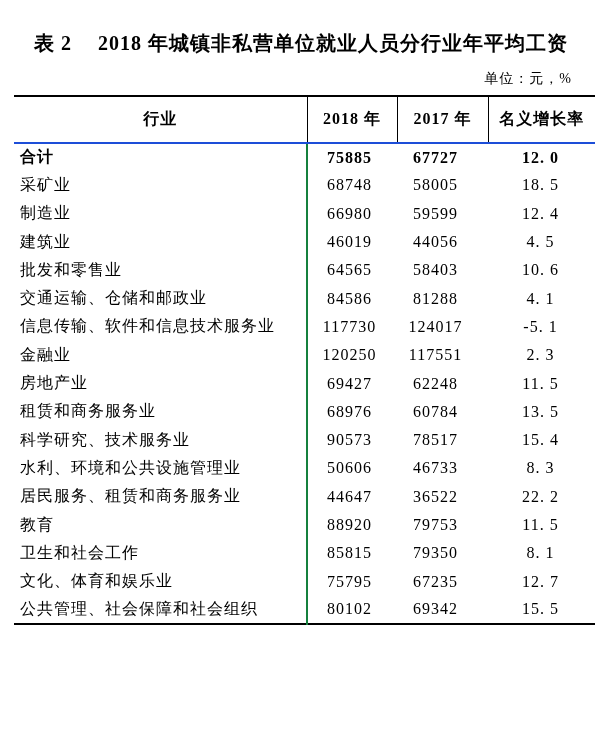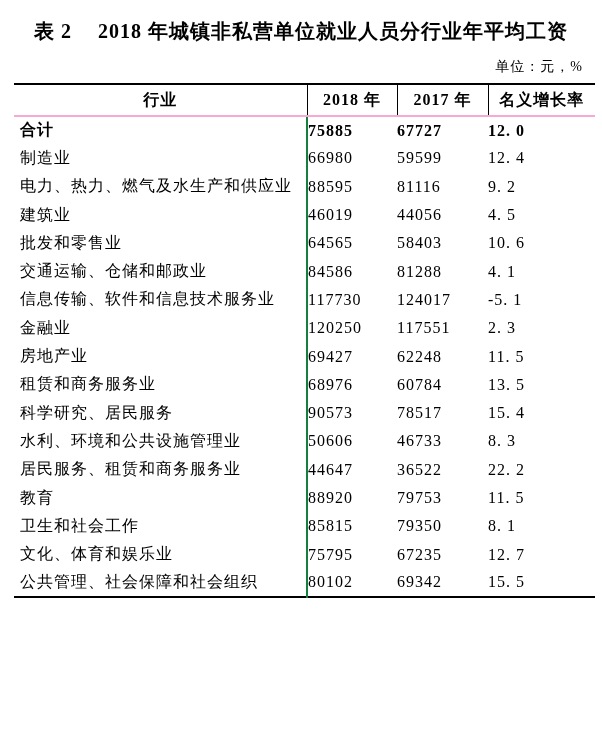--- a/index.html
+++ b/index.html
@@ -8,75 +8,75 @@
     width: 602px;
     height: 730px;
     background: #ffffff;
     color: #000000;
     font-family: "Liberation Serif", "DejaVu Serif", serif;
     overflow: hidden;
   }
   .page { width: 602px; height: 730px; position: relative; }
 
   .title-row {
-    padding-top: 18px;
+    padding-top: 30px;
     text-align: center;
     font-size: 20px;
     font-weight: bold;
     letter-spacing: 1px;
     white-space: nowrap;
   }
   .table-label { margin-right: 26px; }
 
   .unit-note {
     margin-top: 13px;
-    padding-right: 19px;
+    padding-right: 30px;
     text-align: right;
     font-size: 14px;
     letter-spacing: 1px;
   }
 
   table.stats {
     border-collapse: collapse;
     table-layout: fixed;
     width: 581px;
     margin: 7px 0 0 14px;
     border-top: 2px solid #000;
     border-bottom: 2px solid #000;
   }
   col.c0 { width: 293px; }
   col.c1 { width: 90px; }
   col.c2 { width: 91px; }
   col.c3 { width: 107px; }
 
   thead th {
-    height: 32px;
+    height: 47px;
     padding: 0;
     font-size: 16px;
     font-weight: bold;
     letter-spacing: 1px;
     text-align: center;
     vertical-align: middle;
-    border-bottom: 2px solid #f9a8d4;
+    border-bottom: 2px solid #1d4ed8;
   }
   thead th:not(:last-child) { border-right: 1px solid #000; }
 
   tbody td {
     height: 28.3px;
     padding: 0;
     font-size: 16px;
     vertical-align: middle;
     white-space: nowrap;
   }
   tbody td.c-industry {
     padding-left: 6px;
     letter-spacing: 1px;
     border-right: 2px solid #15803d;
   }
-  tbody td.c-num { text-align: left; letter-spacing: 1px; }
+  tbody td.c-num { text-align: center; letter-spacing: 1px; }
   tbody td.c-2018 { padding-right: 6px; }
   tbody td.c-2017 { padding-right: 14px; }
   tbody td.c-growth { padding-right: 2px; }
   tbody tr.row-bold { font-weight: bold; }
 </style>
 </head>
 <body>
 
 <div class="page">
 
@@ -102,32 +102,32 @@
       </tr>
     </thead>
     <tbody>
         <tr class="row-bold">
     <td class="c-industry">合计</td>
     <td class="c-num c-2018">75885</td>
     <td class="c-num c-2017">67727</td>
     <td class="c-num c-growth">12. 0</td>
   </tr>
         <tr>
+    <td class="c-industry">采矿业</td>
+    <td class="c-num c-2018">68748</td>
+    <td class="c-num c-2017">58005</td>
+    <td class="c-num c-growth">18. 5</td>
+  </tr>
+        <tr>
     <td class="c-industry">制造业</td>
     <td class="c-num c-2018">66980</td>
     <td class="c-num c-2017">59599</td>
     <td class="c-num c-growth">12. 4</td>
   </tr>
         <tr>
-    <td class="c-industry">电力、热力、燃气及水生产和供应业</td>
-    <td class="c-num c-2018">88595</td>
-    <td class="c-num c-2017">81116</td>
-    <td class="c-num c-growth">9. 2</td>
-  </tr>
-        <tr>
     <td class="c-industry">建筑业</td>
     <td class="c-num c-2018">46019</td>
     <td class="c-num c-2017">44056</td>
     <td class="c-num c-growth">4. 5</td>
   </tr>
         <tr>
     <td class="c-industry">批发和零售业</td>
     <td class="c-num c-2018">64565</td>
     <td class="c-num c-2017">58403</td>
     <td class="c-num c-growth">10. 6</td>
@@ -156,21 +156,21 @@
     <td class="c-num c-2017">62248</td>
     <td class="c-num c-growth">11. 5</td>
   </tr>
         <tr>
     <td class="c-industry">租赁和商务服务业</td>
     <td class="c-num c-2018">68976</td>
     <td class="c-num c-2017">60784</td>
     <td class="c-num c-growth">13. 5</td>
   </tr>
         <tr>
-    <td class="c-industry">科学研究、居民服务</td>
+    <td class="c-industry">科学研究、技术服务业</td>
     <td class="c-num c-2018">90573</td>
     <td class="c-num c-2017">78517</td>
     <td class="c-num c-growth">15. 4</td>
   </tr>
         <tr>
     <td class="c-industry">水利、环境和公共设施管理业</td>
     <td class="c-num c-2018">50606</td>
     <td class="c-num c-2017">46733</td>
     <td class="c-num c-growth">8. 3</td>
   </tr>

